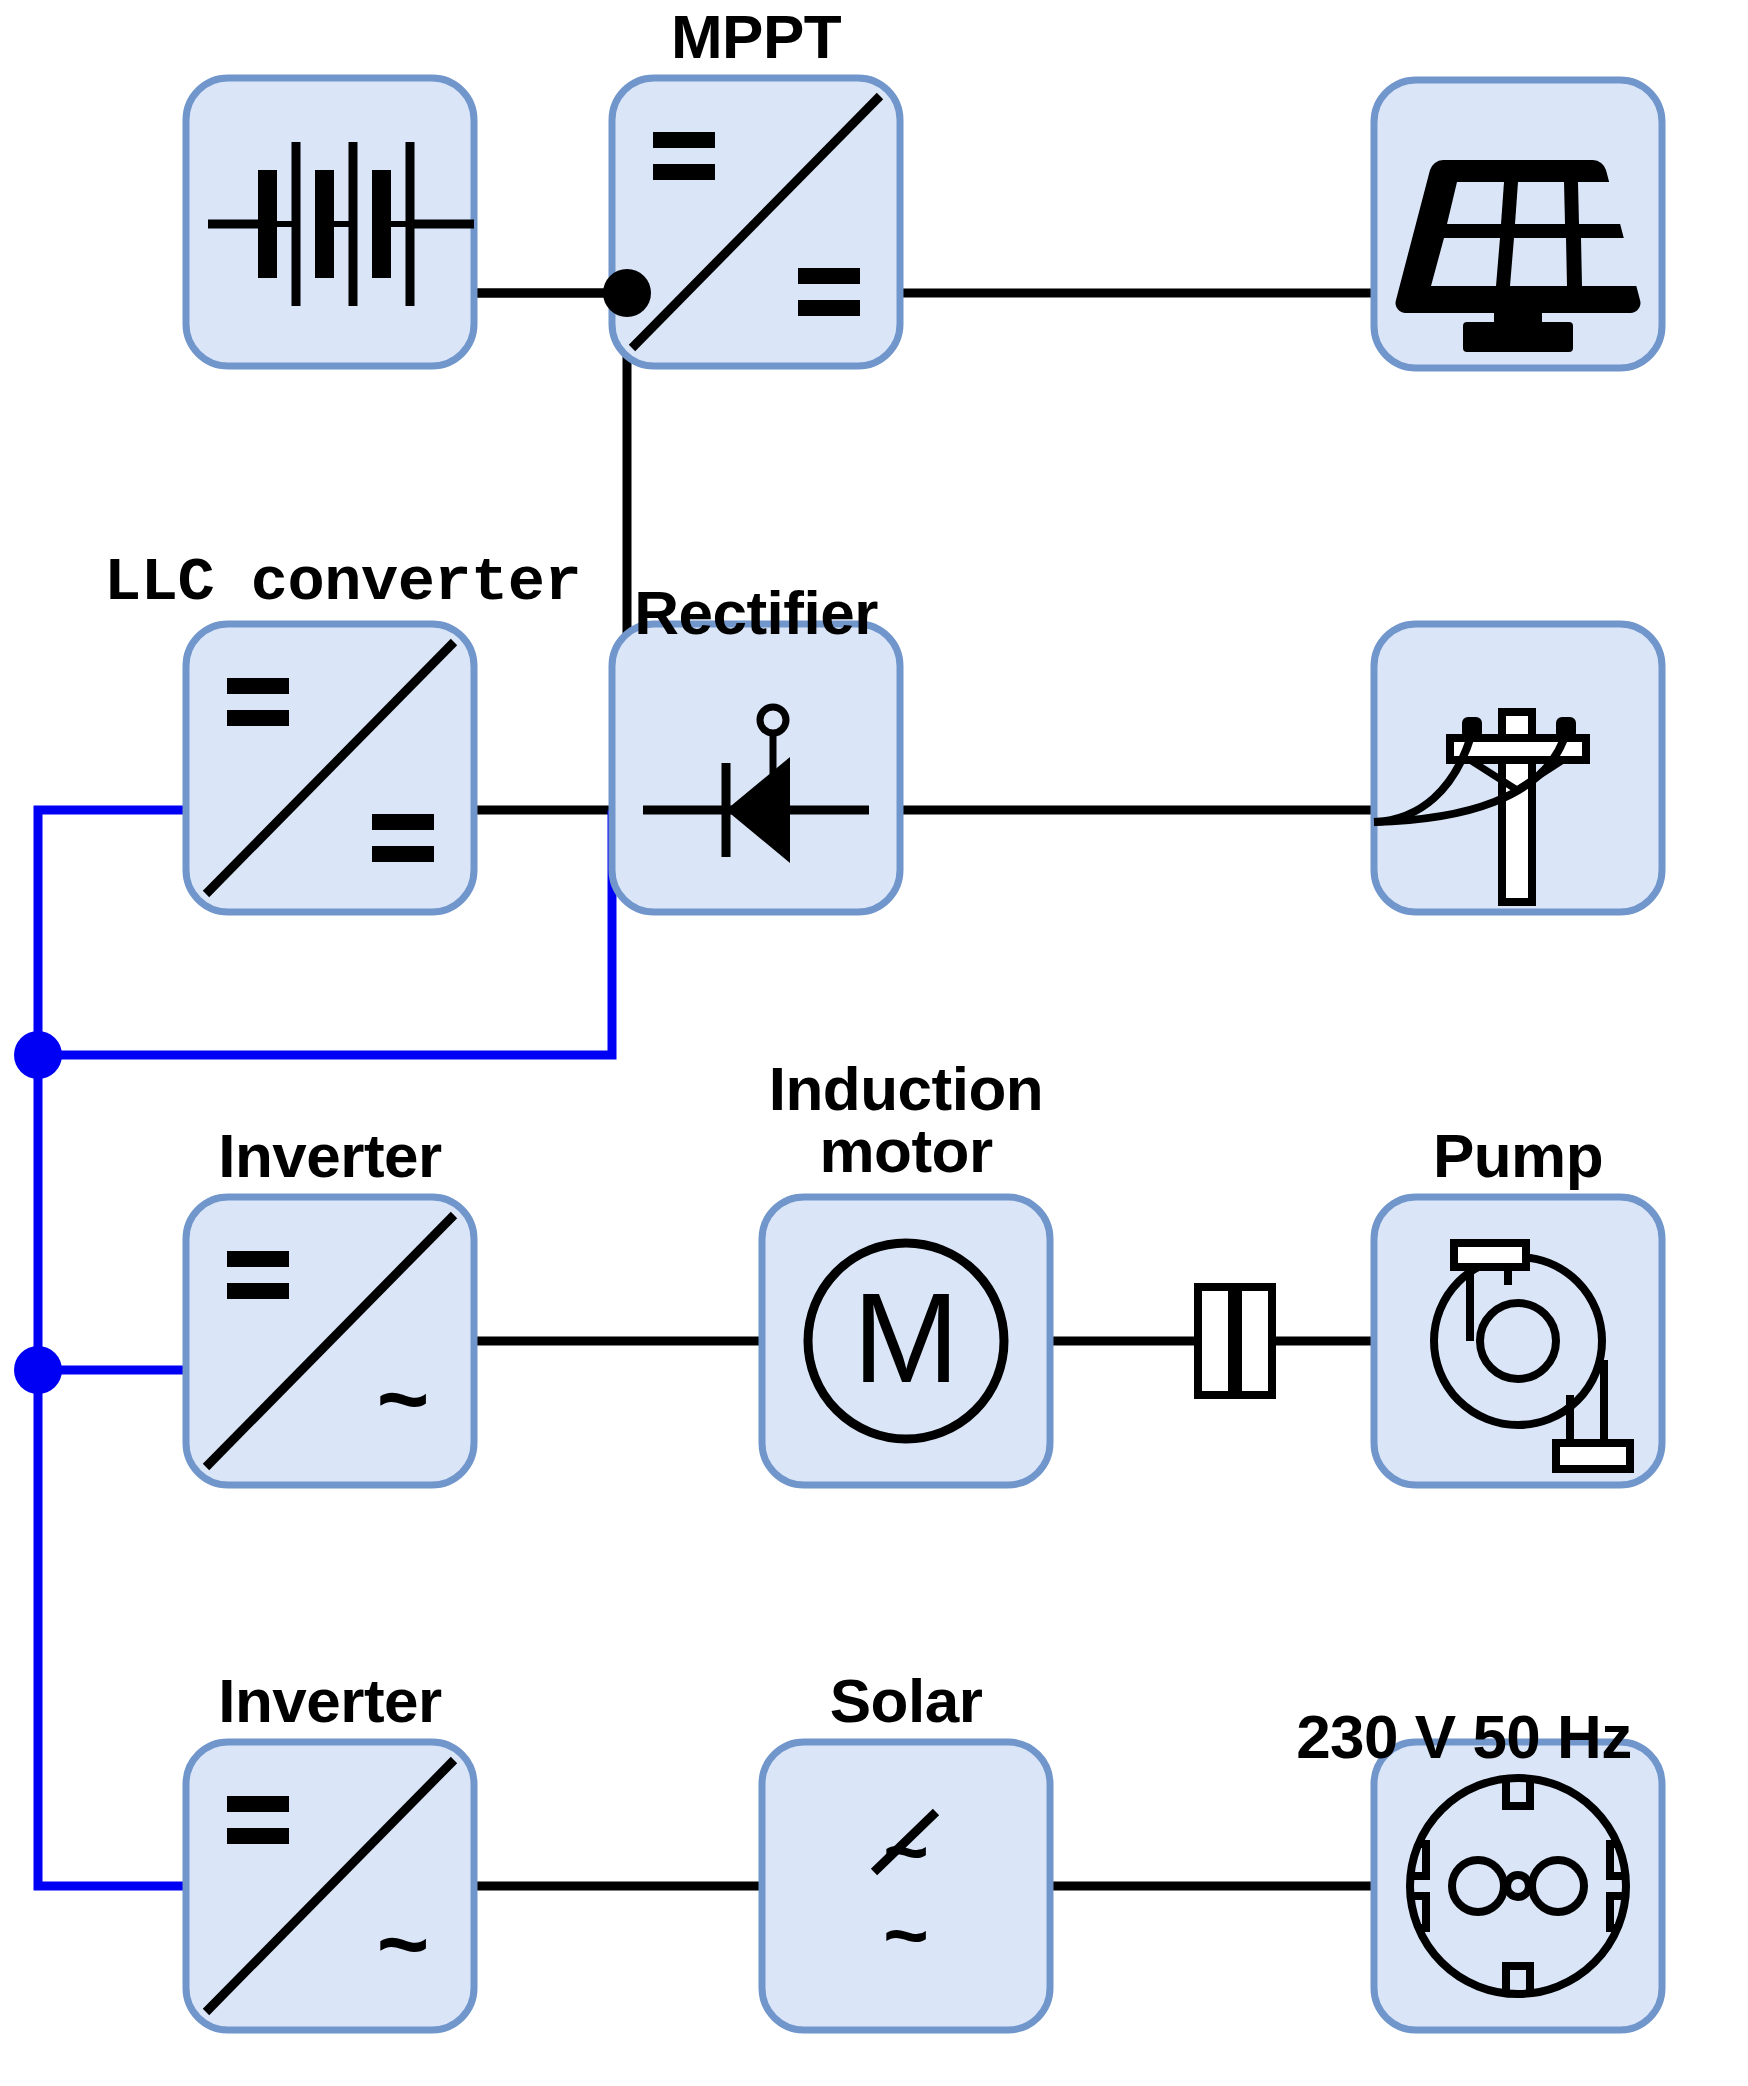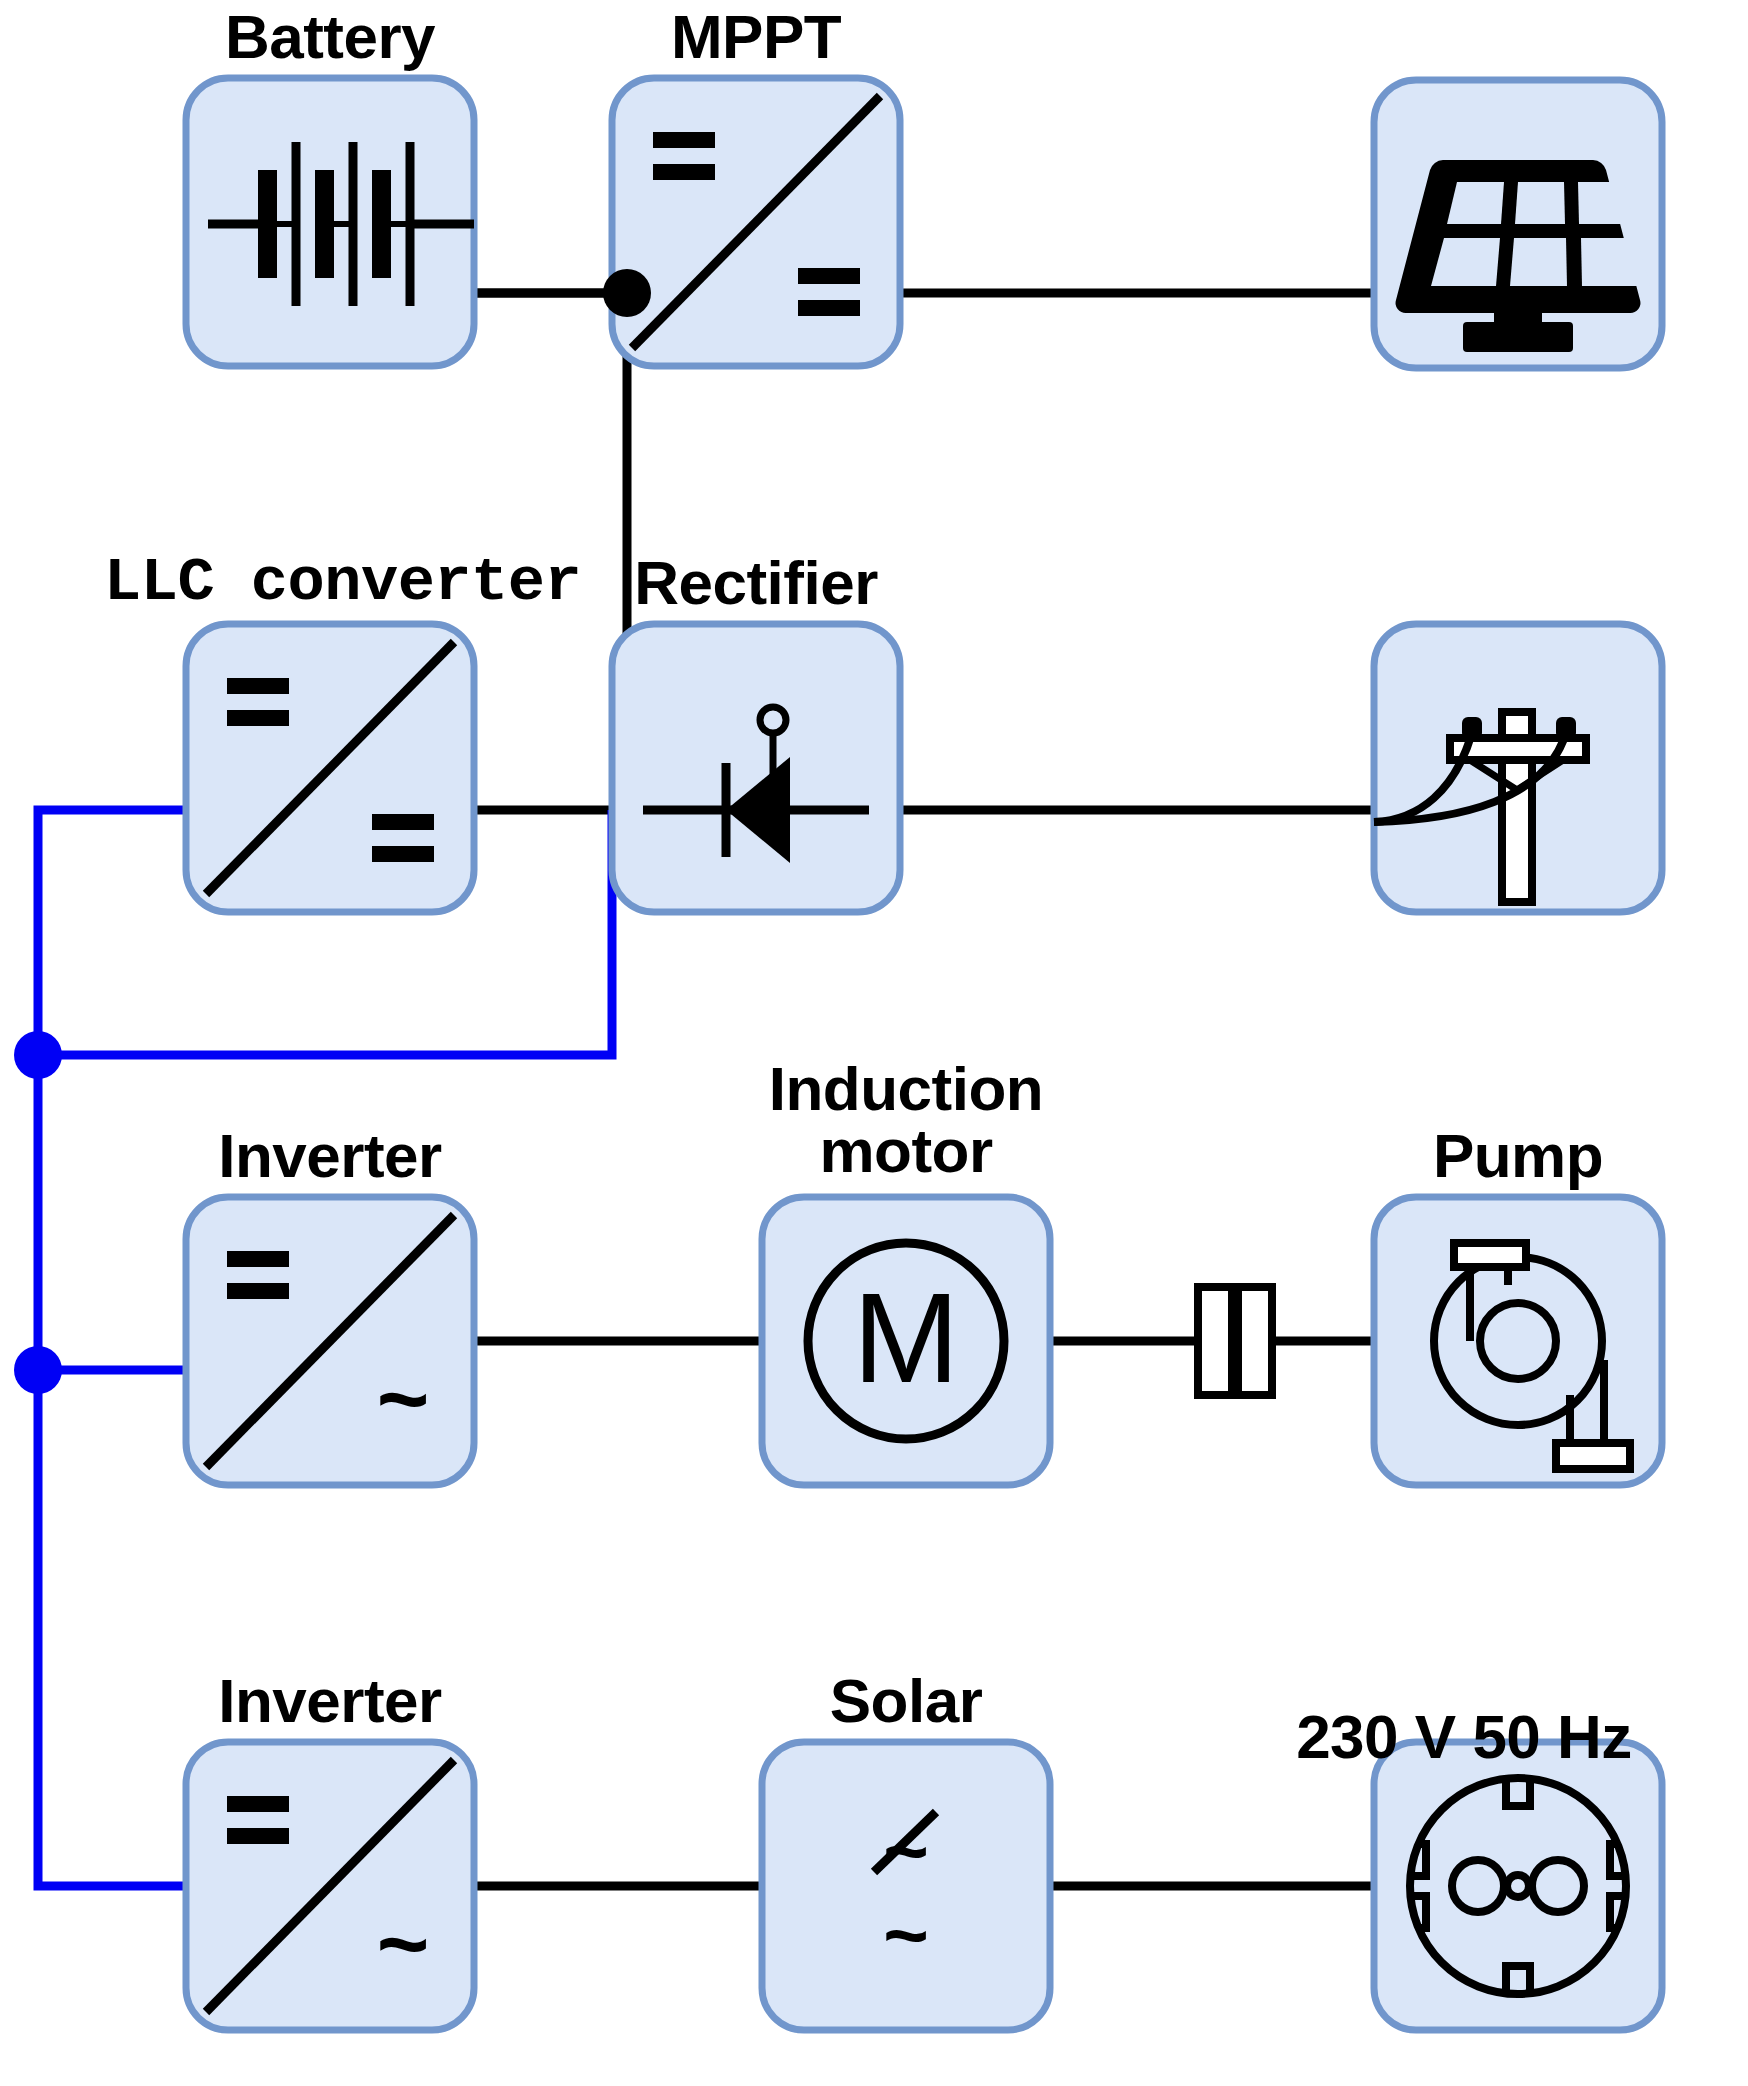--- a/index.html
+++ b/index.html
@@ -232,25 +232,24 @@
       <path d="M1506 1779 L1506 1806 L1530 1806 L1530 1779"></path>
       <path d="M1506 1993 L1506 1966 L1530 1966 L1530 1993"></path>
     </g>
   </g>
 
   <circle cx="627" cy="293" r="24" fill="#000000"></circle>
   <circle cx="38" cy="1055" r="24" fill="#0000f5"></circle>
   <circle cx="38" cy="1370" r="24" fill="#0000f5"></circle>
 </svg>
 
-<div class="lbl" style="left:186px;top:4px;width:288px;">Battery</div>
 <div class="lbl" style="left:612px;top:4px;width:288px;">MPPT</div>
 
 <div class="lbl" style="left:104px;top:550px;width:460px;font-family:Liberation Mono, monospace;">LLC converter</div>
-<div class="lbl" style="left:596px;top:550px;width:320px;text-align:center;">Rectifier</div>
+<div class="lbl" style="left:596px;top:580px;width:320px;text-align:center;">Rectifier</div>
 
 <div class="lbl" style="left:762px;top:1040px;width:288px;margin-top:16px;">Induction</div>
 <div class="lbl" style="left:762px;top:1118px;width:288px;">motor</div>
 
 <div class="lbl" style="left:186px;top:1123px;width:288px;">Inverter</div>
 <div class="lbl" style="left:1374px;top:1123px;width:288px;">Pump</div>
 
 <div class="lbl" style="left:186px;top:1668px;width:288px;">Inverter</div>
 <div class="lbl" style="left:762px;top:1668px;width:288px;">Solar</div>
 <div class="lbl" style="left:1264px;top:1668px;width:400px;margin-top:36px;">230 V 50 Hz</div>

